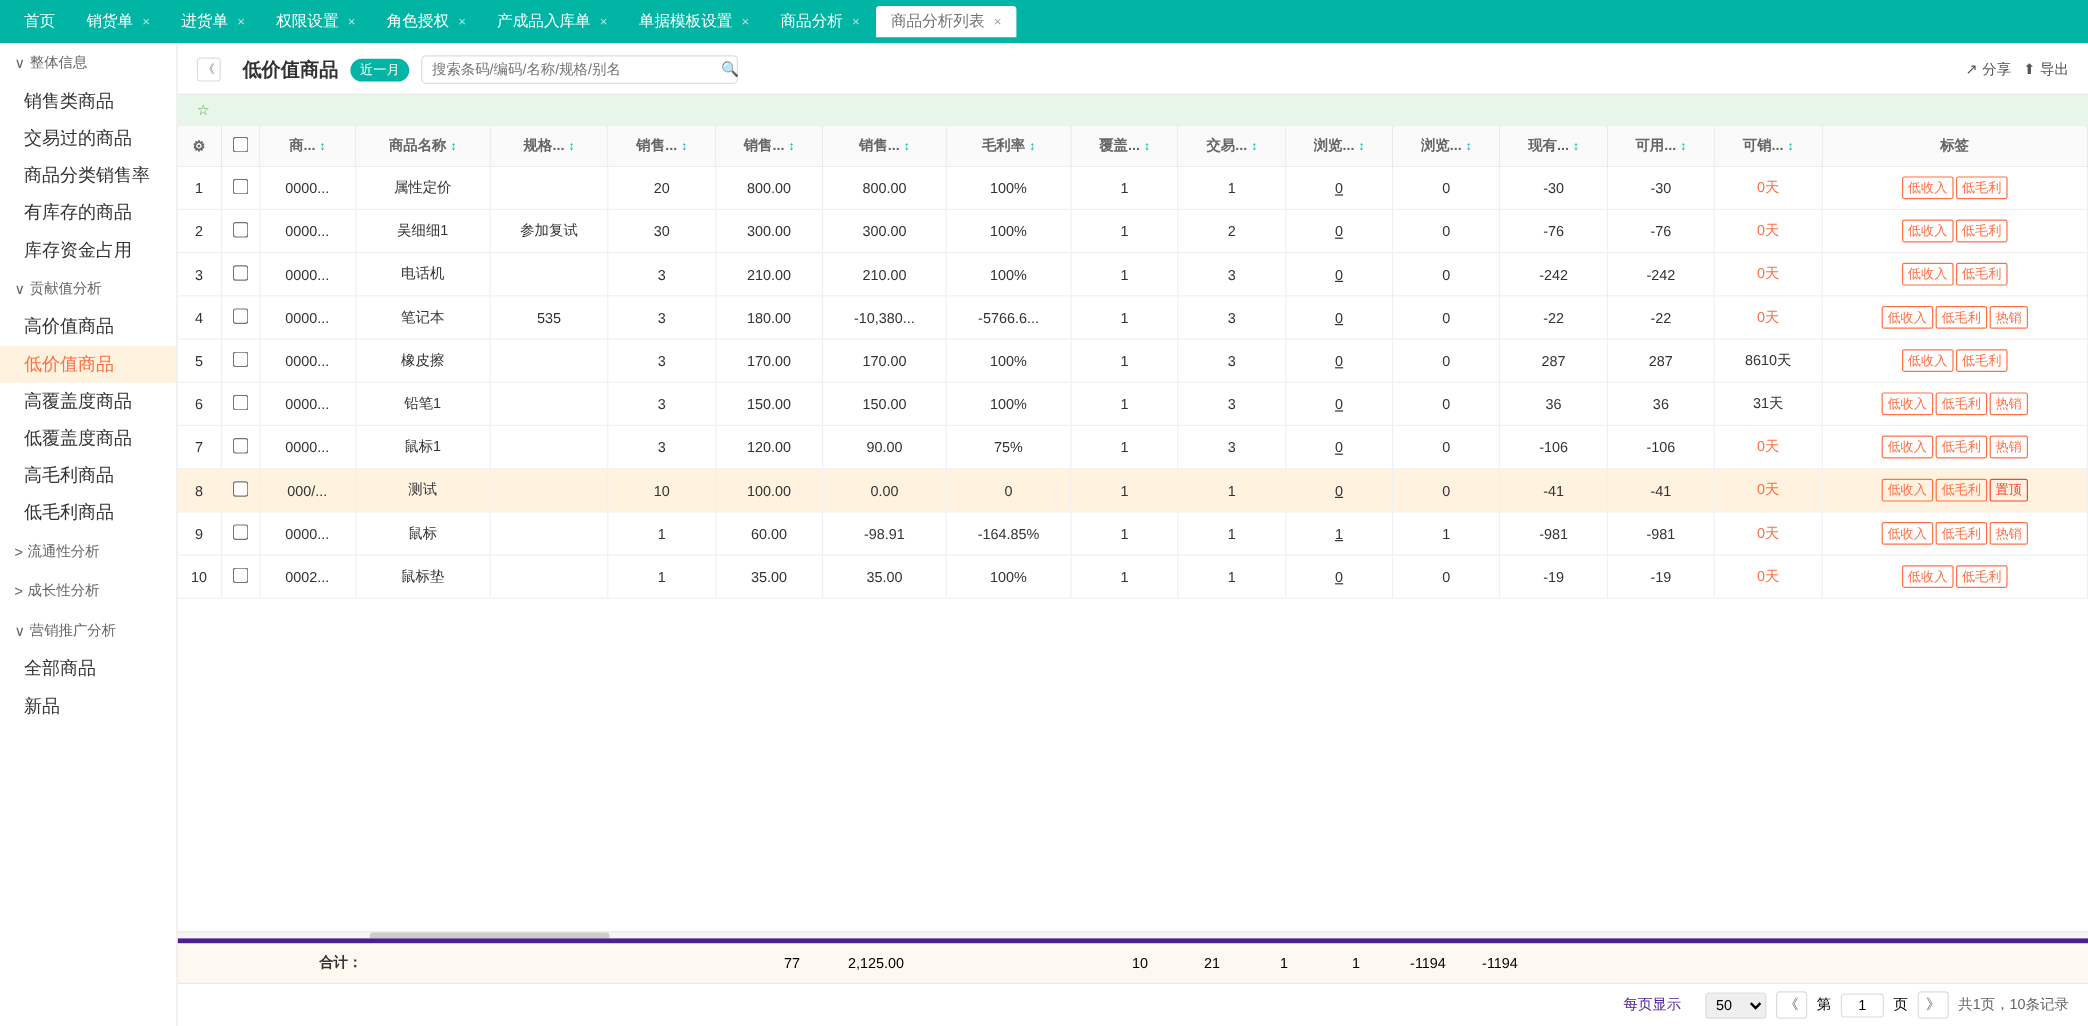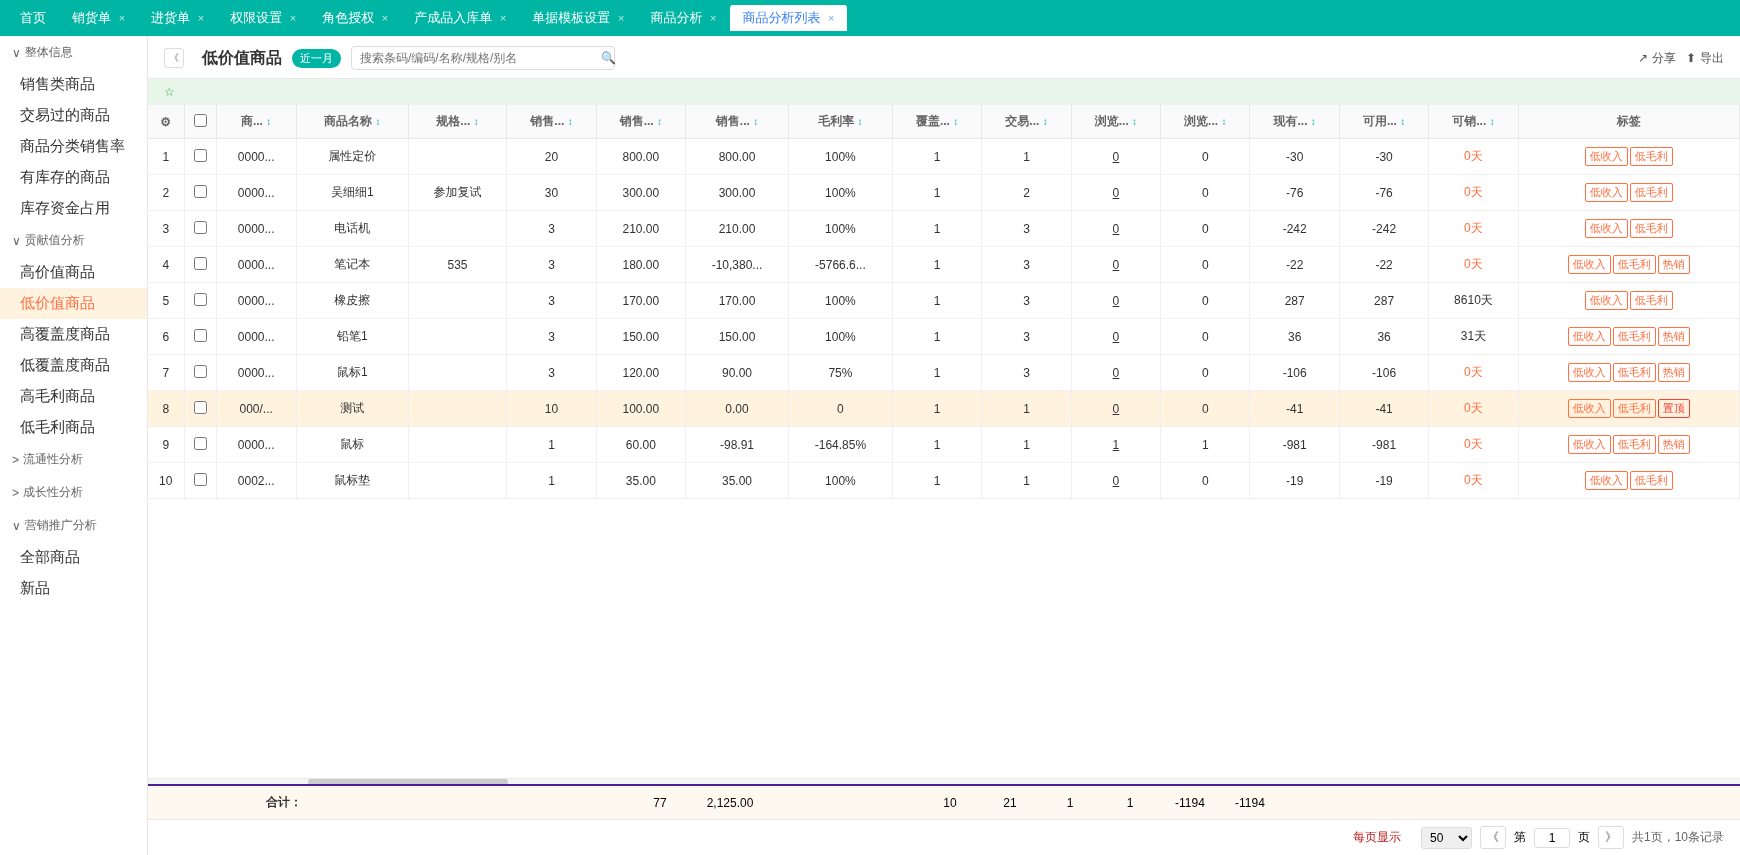--- a/index.html
+++ b/index.html
@@ -15,21 +15,21 @@
       gap: 2px;
     }
     .nav-item {
       color: #fff;
       padding: 4px 12px;
       cursor: pointer;
       border-radius: 3px 3px 0 0;
       white-space: nowrap;
       font-size: 13px;
     }
-    .nav-item.active { background: #fff; color: #3b82f6; }
+    .nav-item.active { background: #fff; color: #737373; }
     .nav-item .close { margin-left: 4px; font-size: 11px; opacity: 0.7; }
 
     
     .main-layout {
       display: flex;
       height: calc(100vh - 36px);
     }
 
     
     .sidebar {
@@ -161,40 +161,40 @@
       margin: 1px;
     }
     .tag-orange { color: #ff7043; border-color: #ff7043; text-align: right; }
     .tag-red { color: #f44336; border-color: #f44336; }
     .underline-link { text-decoration: underline; color: #333; cursor: pointer; }
     .days-orange { color: #ff7043; }
 
     
     .footer-row {
       background: #fdf8f0;
-      border-top: 2px solid #4c1d95;
+      border-top: 4px solid #4c1d95;
       padding: 8px 16px;
       display: flex;
       align-items: center;
       gap: 0;
       justify-content: space-between;
     }
     .footer-label { color: #333; font-weight: bold; width: 148px; text-align: right; padding-right: 10px; }
 
     
     .pagination {
       background: #fff;
       border-top: 1px solid #e8e8e8;
       padding: 6px 16px;
       display: flex;
       align-items: center;
       justify-content: flex-end;
       gap: 8px;
     }
-    .page-size-label { color: #b91c1c; text-align: center; }
+    .page-size-label { color: #4c1d95; text-align: center; }
     .page-size-select {
       border: 1px solid #ddd;
       padding: 2px 4px;
       border-radius: 3px;
       margin-left: 12px;
     }
     .page-btn {
       border: 1px solid #ddd;
       background: #fff;
       padding: 2px 6px;

